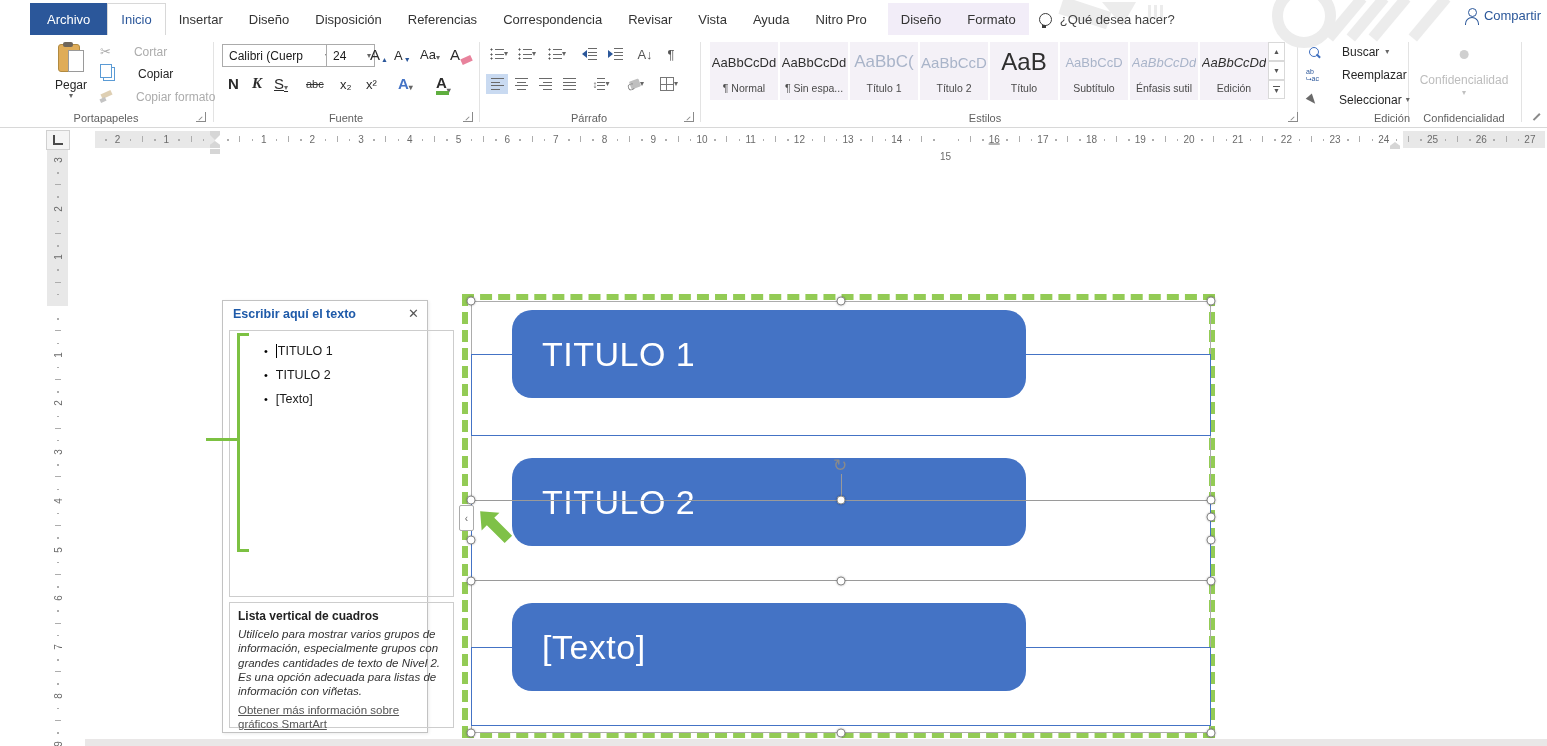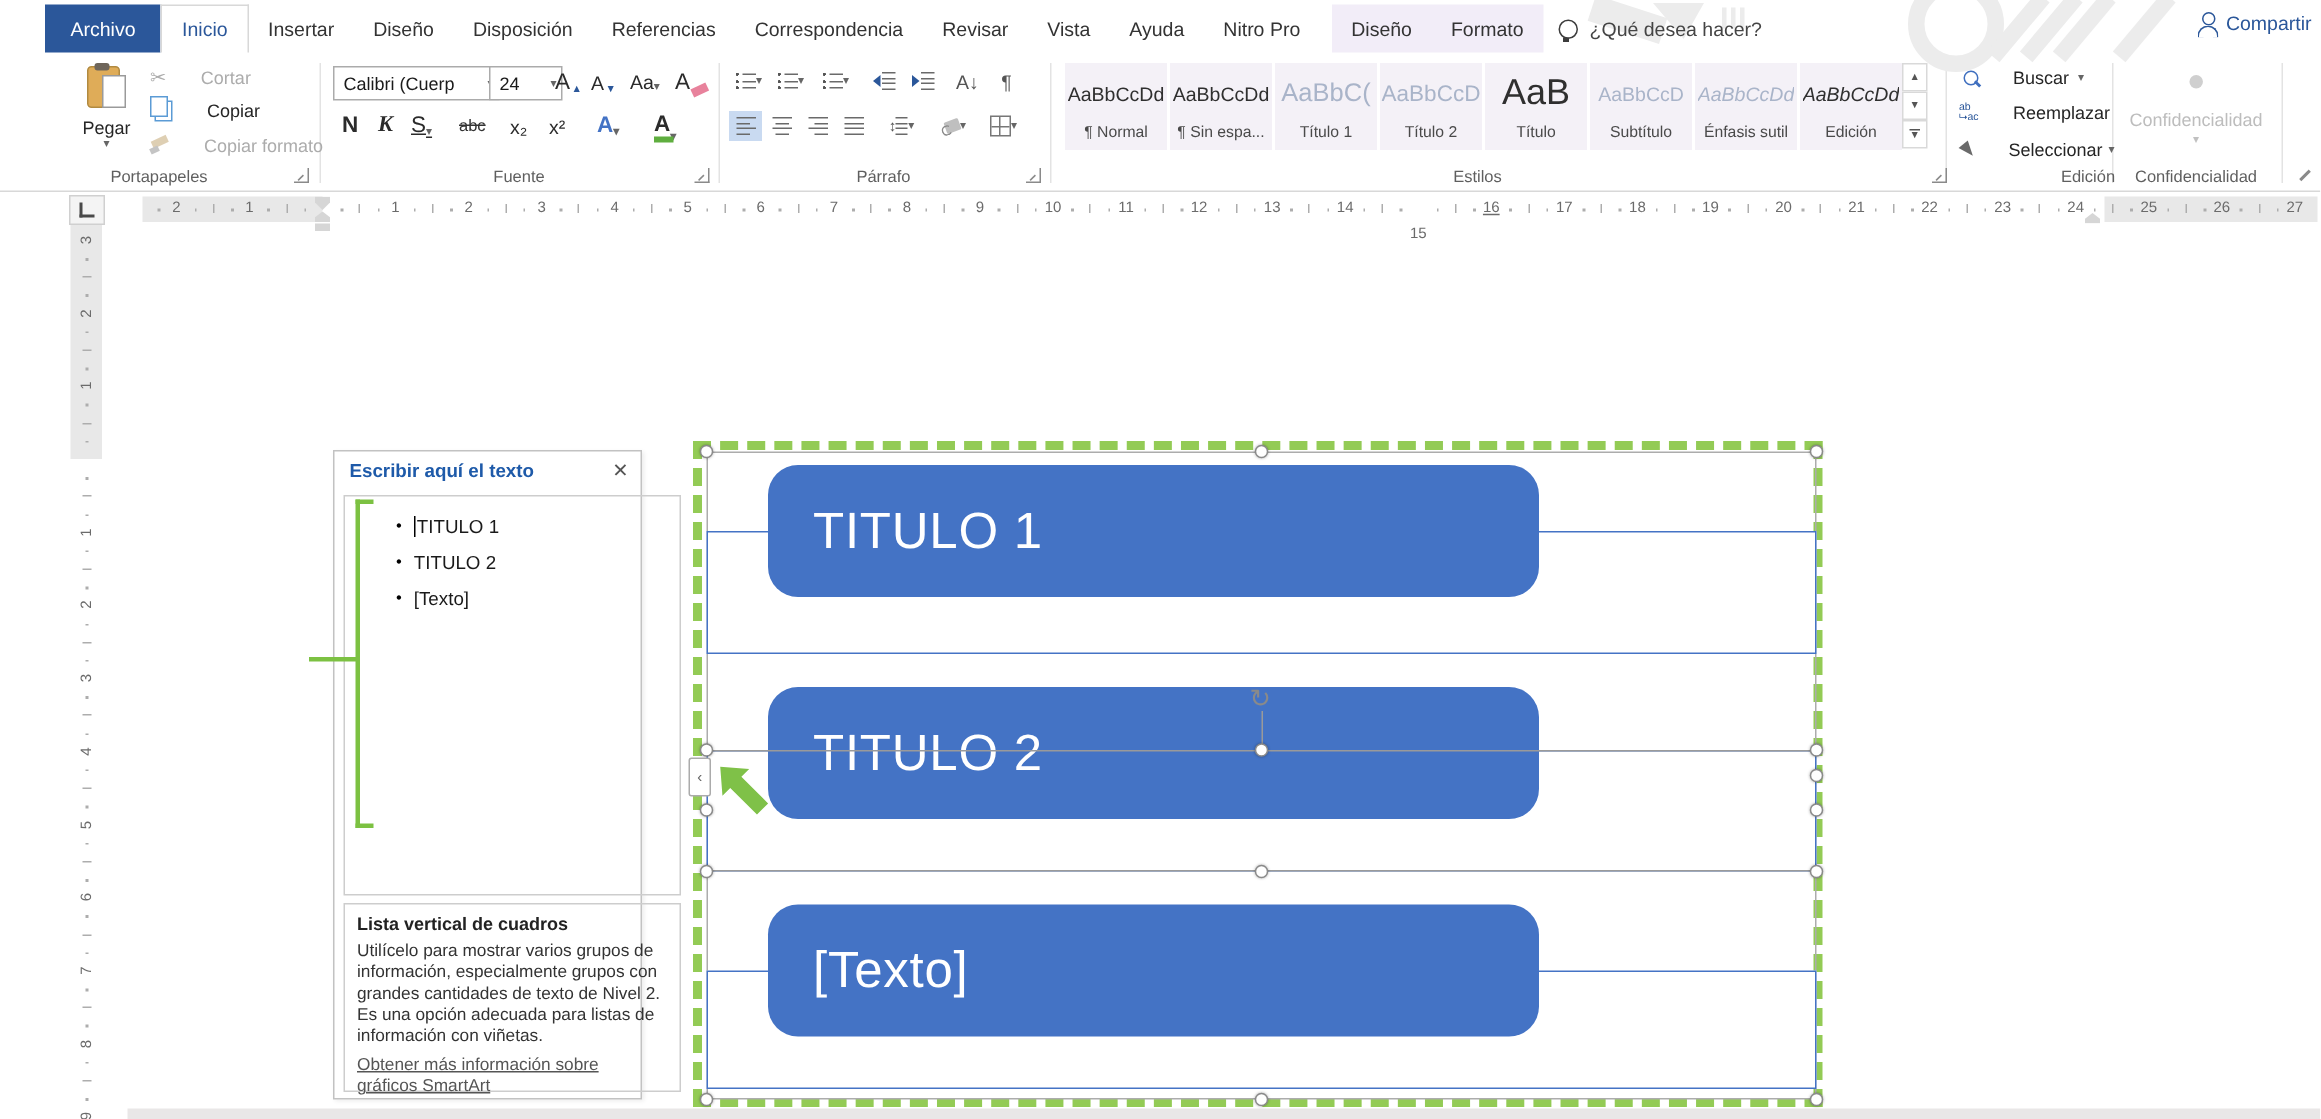--- a/index.html
+++ b/index.html
@@ -91,21 +91,21 @@
   
   #textpane{position:absolute;left:222px;top:300px;width:206px;height:433px;background:#fff;border:1px solid #C2C2C2;box-sizing:border-box;box-shadow:1px 1px 3px rgba(0,0,0,.08);}
   #pane-title{position:absolute;left:10px;top:6px;font-size:12.5px;font-weight:bold;color:#1E5AA9;}
   #pane-close{position:absolute;right:8px;top:5px;font-size:13px;color:#555;}
   #pane-list{position:absolute;left:6px;top:29px;width:225px;height:267px;border:1px solid #CDCDCD;box-sizing:border-box;padding-top:8px;}
   .pane-item{display:flex;align-items:center;height:24px;padding-left:34px;font-size:12.5px;color:#1a1a1a;}
   .pane-item .bu{font-size:11px;margin-right:8px;color:#000;}
   .caret{display:inline-block;width:1px;height:14px;background:#000;margin-right:1px;}
   #pane-info{position:absolute;left:6px;top:301px;width:225px;height:126px;border:1px solid #CDCDCD;box-sizing:border-box;padding:6px 8px;}
   #pane-info .ititle{font-size:12px;font-weight:bold;color:#222;margin-bottom:4px;}
-  #pane-info .ibody{font-size:11.5px;line-height:14.3px;color:#333;}
+  #pane-info .ibody{font-size:11.5px;line-height:14.3px;color:#333;font-style:italic;}
   #pane-info .ilink{font-size:11.5px;line-height:14px;color:#555;text-decoration:underline;margin-top:5px;display:block;width:200px;}
   
   .green-text{position:absolute;color:#7CC142;font-size:23px;white-space:nowrap;}
   .green-line{position:absolute;background:#7CC142;}
   
   #sa-dash{position:absolute;left:462px;top:294px;width:753px;height:444px;border:6px dashed #93CB55;box-sizing:border-box;}
   #sa-frame{position:absolute;left:471px;top:301px;width:740px;height:432px;border:1px solid #ACACAC;box-sizing:border-box;}
   .lvl2{position:absolute;width:740px;border:1.5px solid #4473C5;box-sizing:border-box;background:#fff;}
   .sbox{position:absolute;width:514px;height:88px;background:#4473C5;border-radius:20px;display:flex;align-items:center;padding-left:30px;box-sizing:border-box;}
   .sbox .stxt{color:#fff;font-size:34px;letter-spacing:.5px;}

